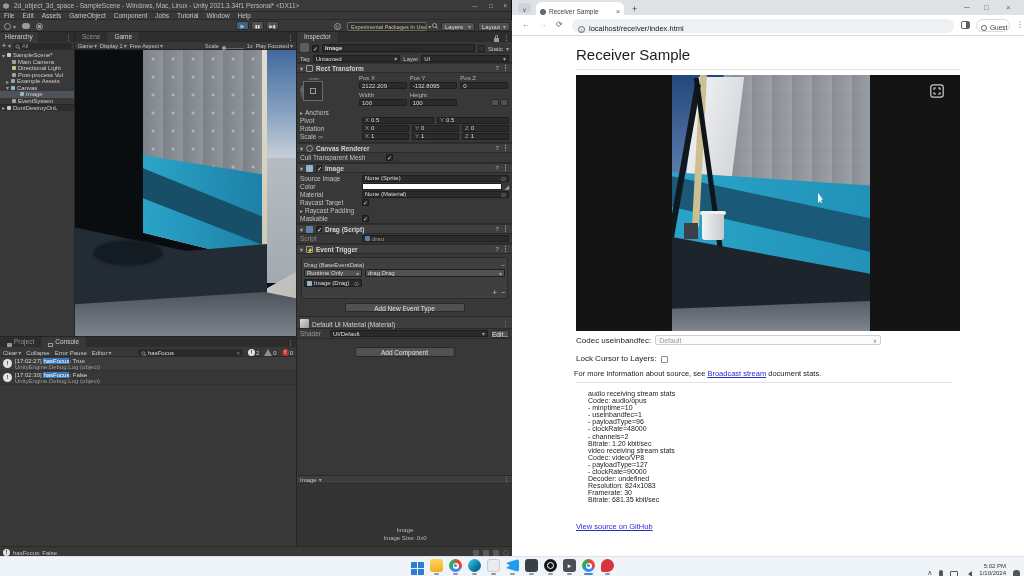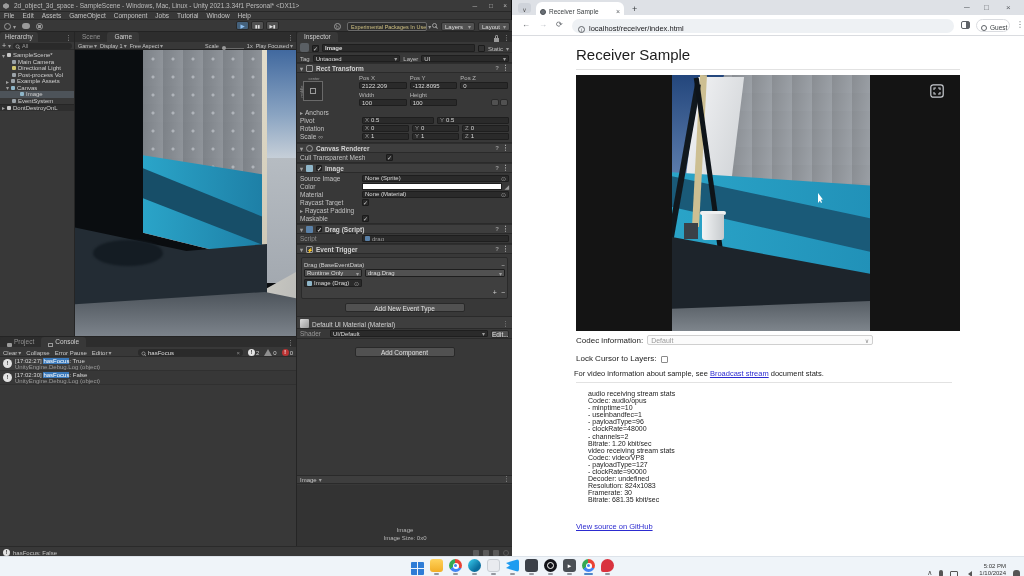--- a/index.html
+++ b/index.html
@@ -618,32 +618,32 @@
           <div class="abs" style="left:0;top:226px;width:198px;height:30px;background:linear-gradient(#565d64,#7e858c);clip-path:polygon(0 26%,100% 0,100% 100%,0 100%);"></div>
           <div class="abs" style="left:146px;top:118px;width:7px;height:10px;background:#fff;clip-path:polygon(0 0,0 100%,27% 78%,43% 100%,58% 92%,40% 68%,70% 66%);filter:drop-shadow(0 0 0.5px #000);"></div>
         </div>
         <svg class="abs" style="right:16px;top:9px;" width="14" height="14" viewBox="0 0 14 14">
           <rect x="0.8" y="0.8" width="12.4" height="12.4" rx="2.4" fill="none" stroke="#c9ccd1" stroke-width="1.2"></rect>
           <path d="M4 6V4h2M8 4h2v2M10 8v2H8M6 10H4V8" fill="none" stroke="#c9ccd1" stroke-width="1.1"></path>
         </svg>
       </div>
 
       <div class="abs flex" style="left:64px;top:299px;gap:4px;">
-        <span style="font-size:8px;color:#222;">Codec information:</span>
+        <span style="font-size:8px;color:#222;">Codec useinbandfec:</span>
         <div class="bsel" style="width:226px;height:10px;">
           <span>Default</span>
           <span style="margin-left:auto;color:#888;font-size:6px;">∨</span>
         </div>
       </div>
       <div class="abs flex" style="left:64px;top:318px;gap:5px;">
         <span style="font-size:8px;color:#222;">Lock Cursor to Layers:</span>
         <span class="chk"></span>
       </div>
       <div class="abs" style="left:62px;top:333px;font-size:7.5px;color:#222;">
-        <span>For video information about sample, see </span><a style="color:#2c2bd0;">Broadcast stream</a><span> document stats.</span>
+        <span>For more information about source, see </span><a style="color:#2c2bd0;">Broadcast stream</a><span> document stats.</span>
       </div>
       <div class="abs" style="left:64px;top:346px;width:376px;height:1px;background:#e2e2e2;"></div>
       <div class="abs" style="left:76px;top:354px;font-size:7px;line-height:7.1px;color:#222;white-space:pre;">audio receiving stream stats
 Codec: audio/opus
 - minptime=10
 - useinbandfec=1
 - payloadType=96
 - clockRate=48000
 - channels=2
 Bitrate: 1.20 kbit/sec

